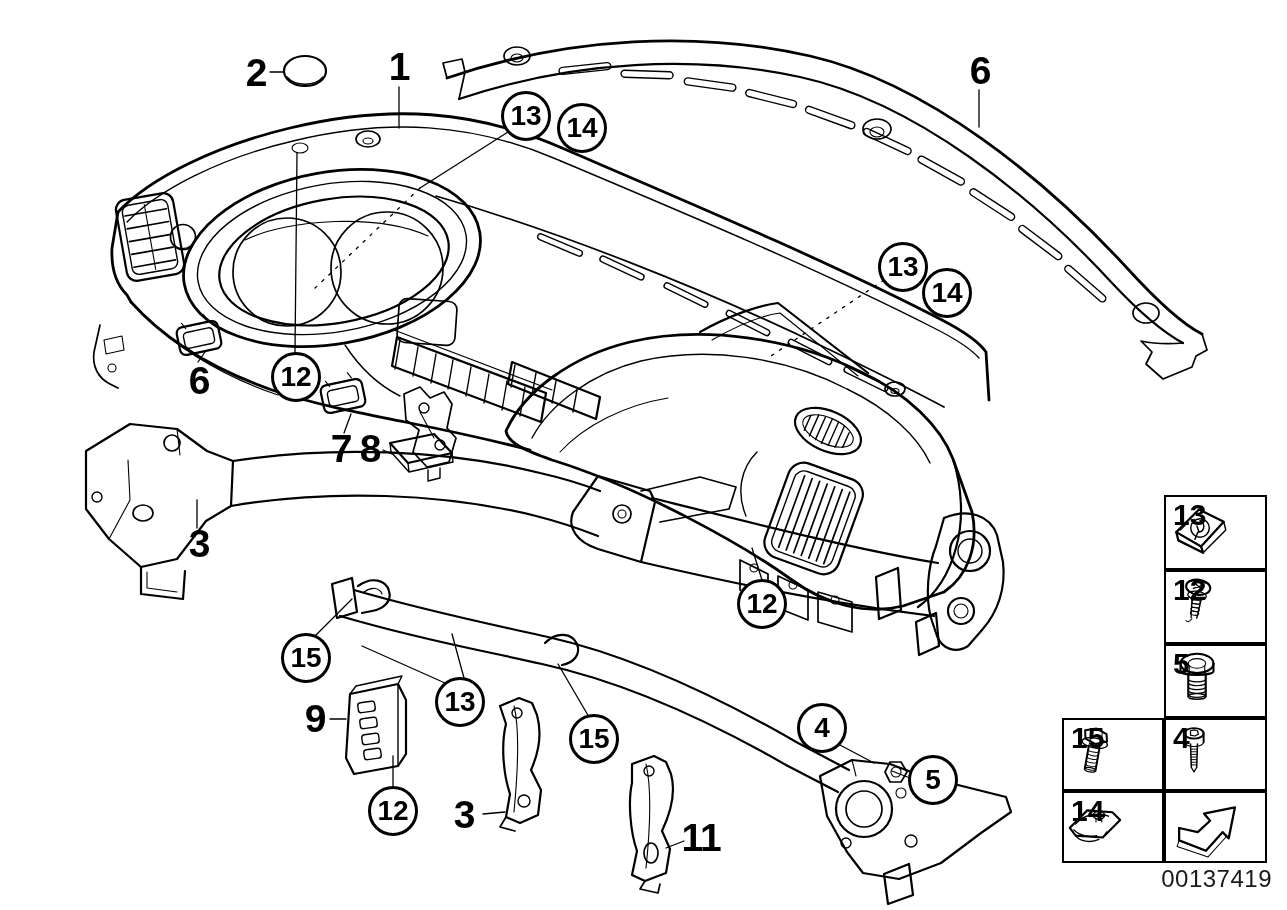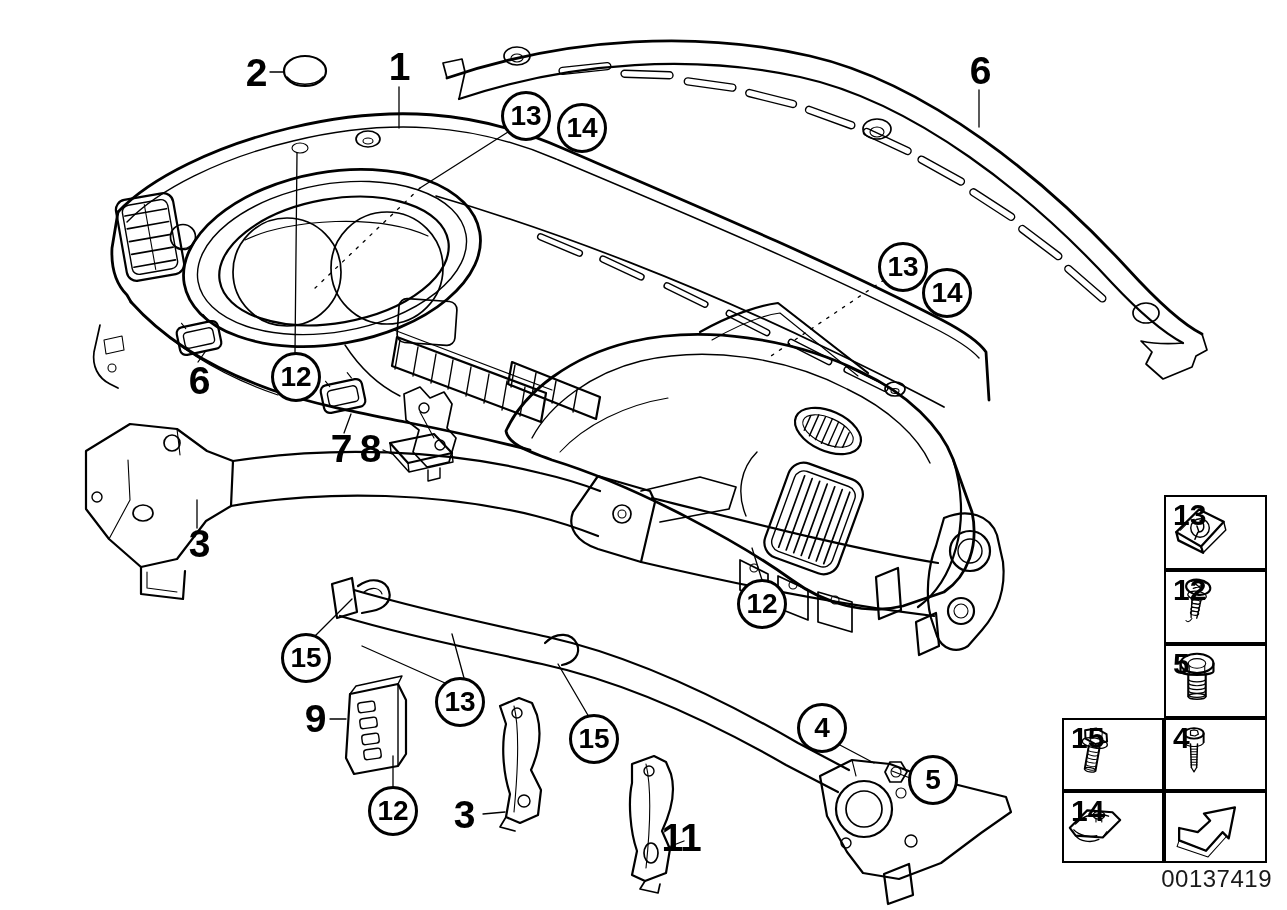--- a/index.html
+++ b/index.html
@@ -299,21 +299,21 @@
 
   <div id="callout-layer">
       <div class="callout plain" style="left: 399px; top: 67px;">1</div>
       <div class="callout plain" style="left: 256px; top: 73px;">2</div>
       <div class="callout plain" style="left: 199px; top: 544px;">3</div>
       <div class="callout plain" style="left: 199px; top: 381px;">6</div>
       <div class="callout plain" style="left: 341px; top: 449px;">7</div>
       <div class="callout plain" style="left: 370px; top: 449px;">8</div>
       <div class="callout plain" style="left: 315px; top: 719px;">9</div>
       <div class="callout plain" style="left: 464px; top: 815px;">3</div>
-      <div class="callout plain" style="left: 681px; top: 838px;">11</div>
+      <div class="callout plain" style="left: 701px; top: 838px;">11</div>
       <div class="callout plain" style="left: 980px; top: 71px;">6</div>
       <div class="callout circled" style="left: 526px; top: 116px;">13</div>
       <div class="callout circled" style="left: 582px; top: 128px;">14</div>
       <div class="callout circled" style="left: 903px; top: 267px;">13</div>
       <div class="callout circled" style="left: 947px; top: 293px;">14</div>
       <div class="callout circled" style="left: 296px; top: 377px;">12</div>
       <div class="callout circled" style="left: 762px; top: 604px;">12</div>
       <div class="callout circled" style="left: 393px; top: 811px;">12</div>
       <div class="callout circled" style="left: 306px; top: 658px;">15</div>
       <div class="callout circled" style="left: 594px; top: 739px;">15</div>

